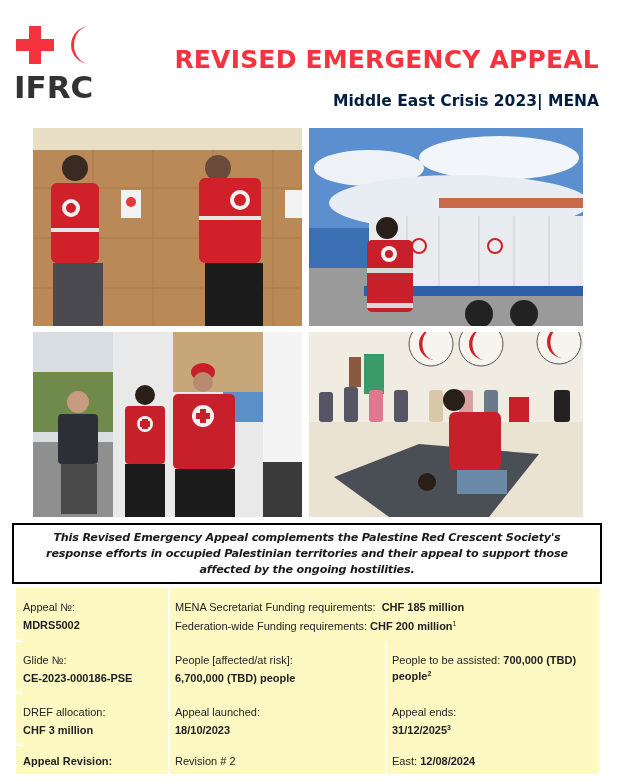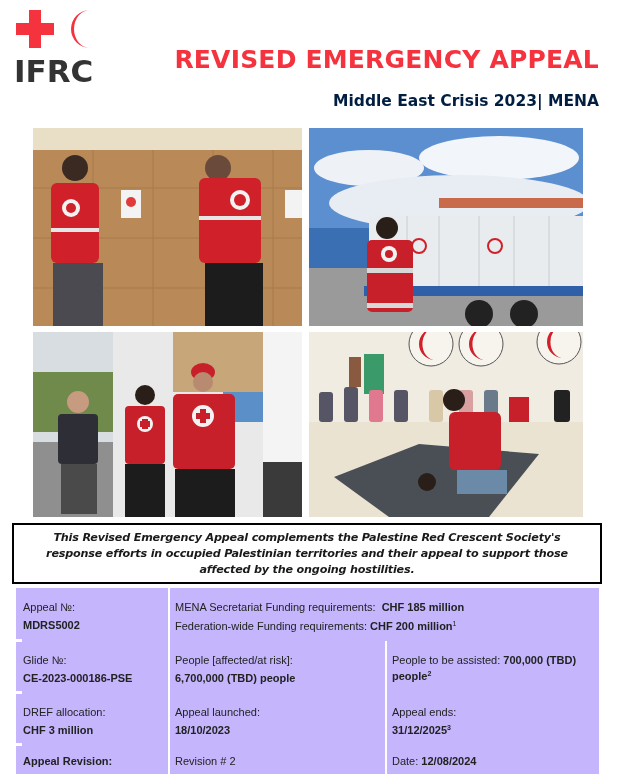--- a/index.html
+++ b/index.html
@@ -1,20 +1,20 @@
 <!DOCTYPE html>
 <html><head>
   <meta charset="utf-8">
   <style>
     * { box-sizing: border-box; margin: 0; padding: 0; }
     html, body { width: 621px; height: 784px; background: #ffffff; overflow: hidden; }
     body { position: relative; font-family: "DejaVu Sans", "Liberation Sans", sans-serif; color: #1a1a1a; }
 
     
-    .logo { position: absolute; left: 14px; top: 8px; width: 86px; height: 80px; }
+    .logo { position: absolute; left: 14px; top: 24px; width: 86px; height: 80px; }
     .logo .cross-h { position: absolute; left: 2px; top: 15px; width: 38px; height: 12px; background: #f5333f; }
     .logo .cross-v { position: absolute; left: 15px; top: 2px; width: 12px; height: 38px; background: #f5333f; }
     .logo .crescent { position: absolute; left: 52px; top: 1px; width: 32px; height: 40px; }
     .logo .wordmark { position: absolute; left: 0; top: 47px; font-family: "DejaVu Sans", sans-serif; font-weight: bold; font-size: 31px; letter-spacing: 0px; color: #333333; line-height: 32px; }
 
     
     .title { position: absolute; right: 22px; top: 44px; font-family: "DejaVu Sans", sans-serif; font-weight: bold; font-size: 25px; color: #f5333f; letter-spacing: 0.2px; white-space: nowrap; line-height: 32px; margin-left: 21px; }
     .subtitle { position: absolute; right: 22px; top: 90px; font-family: "DejaVu Sans", sans-serif; font-weight: bold; font-size: 15.5px; color: #011e41; white-space: nowrap; line-height: 22px; }
 
     
@@ -23,21 +23,21 @@
     .p1 { left: 33px; top: 128px; width: 269px; height: 198px; }
     .p2 { left: 309px; top: 128px; width: 274px; height: 198px; }
     .p3 { left: 33px; top: 332px; width: 269px; height: 185px; }
     .p4 { left: 309px; top: 332px; width: 274px; height: 185px; }
 
     
     .summary { position: absolute; left: 12px; top: 523px; width: 590px; height: 61px; border: 2px solid #000; display: flex; align-items: center; justify-content: center; padding: 12px 18px; }
     .summary p { font-family: "DejaVu Sans", sans-serif; font-style: italic; font-weight: bold; font-size: 11.2px; line-height: 16px; text-align: center; color: #1a1a1a; letter-spacing: -0.2px; }
 
     
-    .info { position: absolute; left: 16px; top: 588px; width: 583px; height: 186px; background: #c4b5fd; font-family: "Liberation Sans", "DejaVu Sans", sans-serif; font-size: 11px; color: #222; }
+    .info { position: absolute; left: 16px; top: 588px; width: 583px; height: 186px; background: #fef9c3; font-family: "Liberation Sans", "DejaVu Sans", sans-serif; font-size: 11px; color: #222; }
     .row { position: absolute; left: 0; width: 583px; }
     .r1 { top: 0; height: 53px; }
     .r2 { top: 53px; height: 52px; }
     .r3 { top: 105px; height: 52px; }
     .r4 { top: 157px; height: 29px; }
     .cell { position: absolute; top: 0; height: 100%; padding: 11px 0 0 7px; }
     .c1 { left: 0; width: 152px; }
     .c2 { left: 153px; width: 216px; padding-left: 6px; }
     .c2wide { left: 153px; width: 430px; padding-left: 6px; }
     .c3 { left: 370px; width: 213px; padding-left: 6px; }
@@ -262,21 +262,21 @@
     <div class="cell c1">
       <span class="val">Appeal Revision:</span>
     </div>
     <div class="vsep" style="left:152px;"></div>
     <div class="cell c2">
       <span class="lbl" style="line-height:19px;">Revision # 2</span>
     </div>
     <div class="vsep" style="left:369px;"></div>
     <div class="cell c3">
       <span class="lbl" style="line-height:19px;">
-        <span>Date:</span>
+        <span>East:</span>
         <b>12/08/2024</b>
       </span>
     </div>
   </div>
 
   <div class="hgap" style="top:51px;"></div>
   <div class="hgap" style="top:103px;"></div>
   <div class="hgap" style="top:155px;"></div>
 </div>
 

